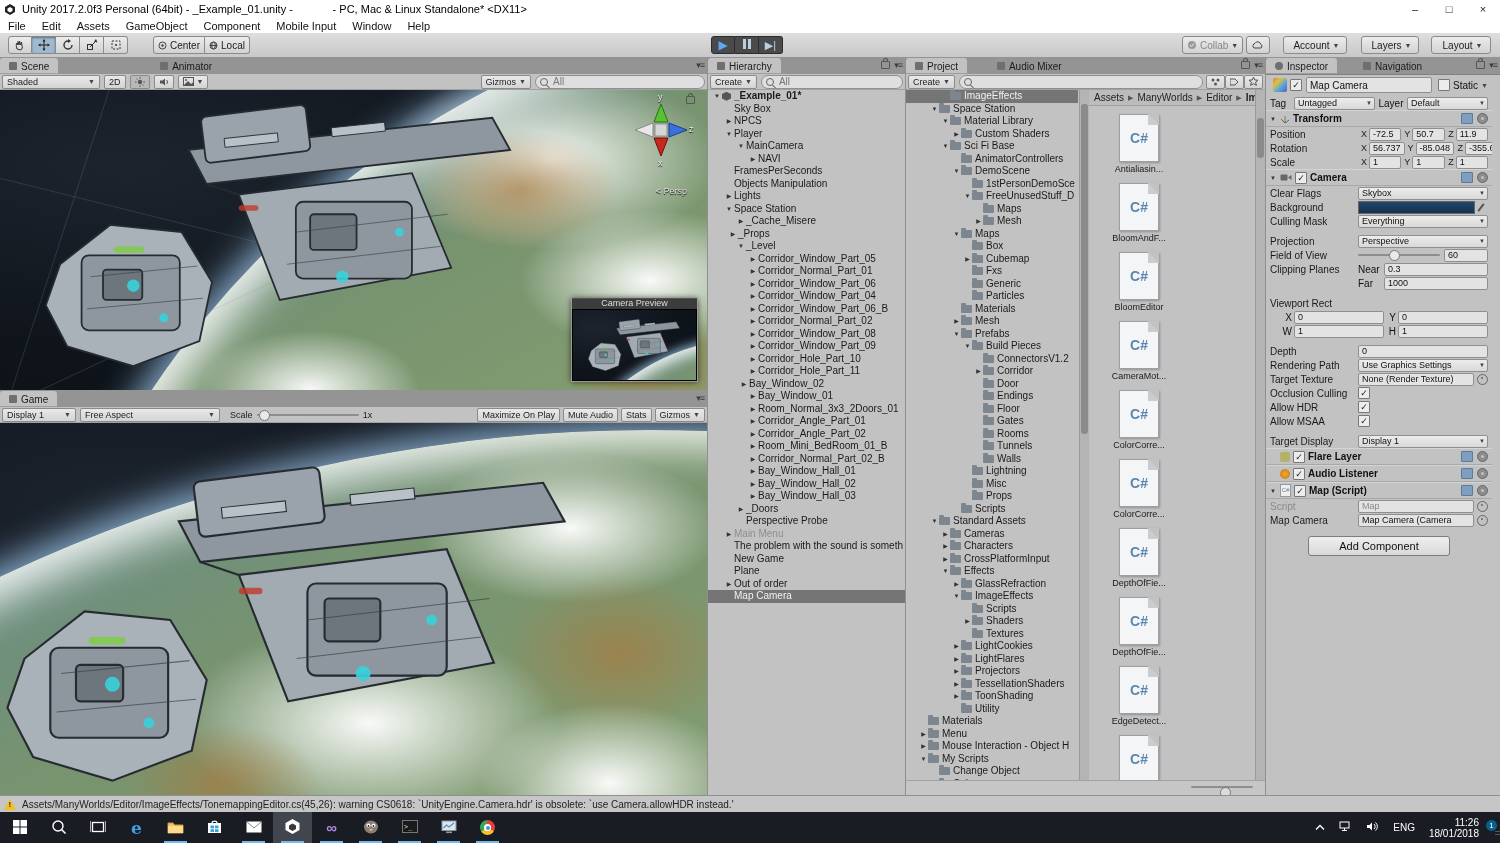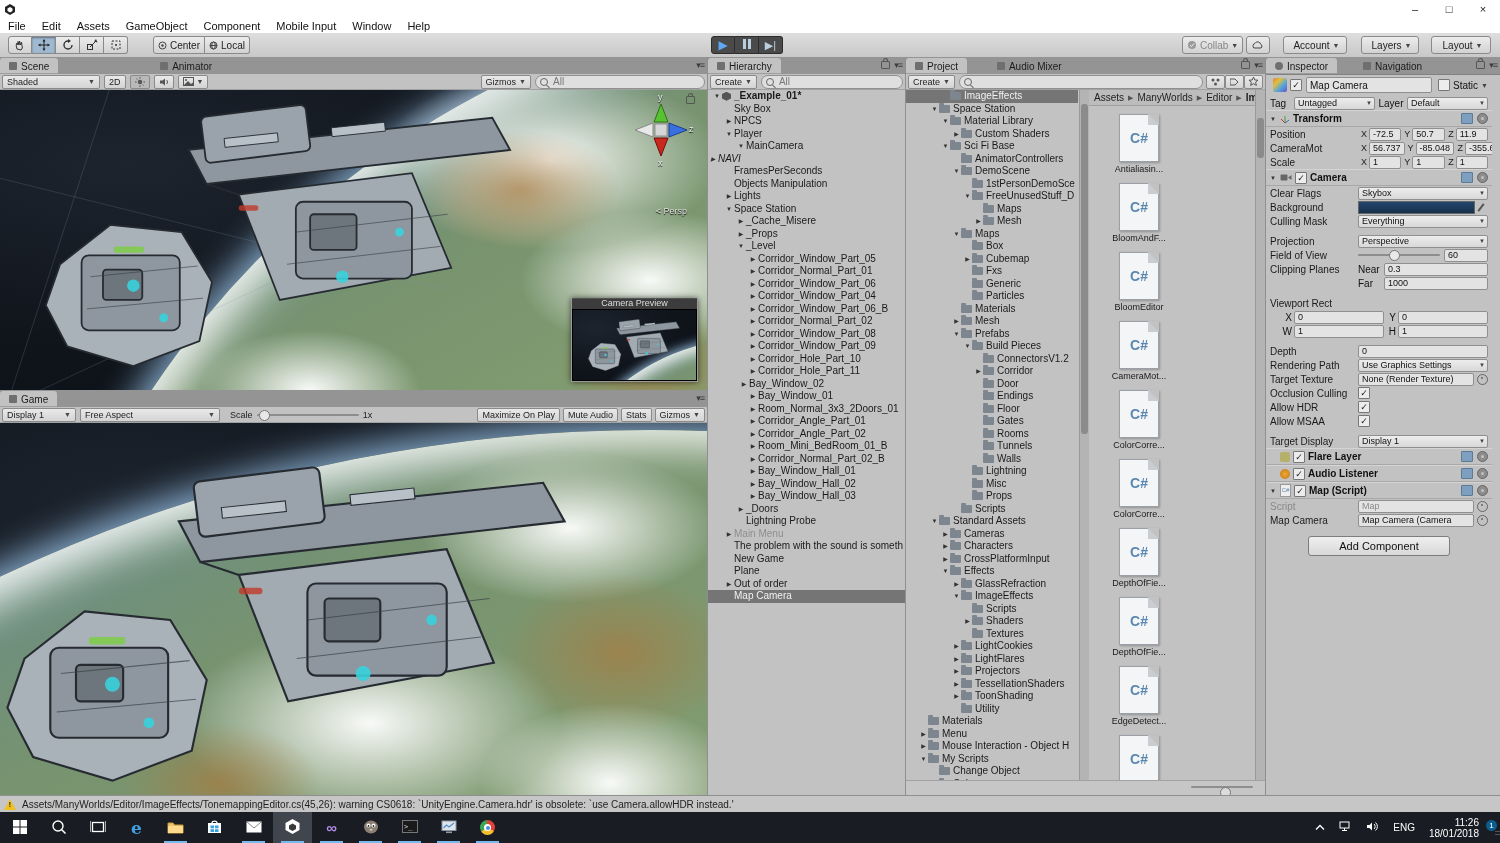--- a/index.html
+++ b/index.html
@@ -102,21 +102,21 @@
   .cloud{position:absolute;border-radius:50%;background:radial-gradient(closest-side,rgba(255,255,255,.95),rgba(255,255,255,0));}
   .landpatch{position:absolute;border-radius:50%;background:radial-gradient(closest-side,rgba(170,120,60,.65),rgba(170,120,60,0));}
   .gridline{position:absolute;background:rgba(130,150,175,.22);}
   .fpsoverlay{position:absolute;left:5px;top:0px;font-size:27px;color:#2121bd;letter-spacing:1px;}
   
   #campreview{position:absolute;right:9px;bottom:8px;width:125px;height:82px;background:#000;border:1px solid #9a9a9a;box-shadow:0 0 6px rgba(0,0,0,.6);}
   #campreview .cp-label{position:absolute;left:0;right:0;top:-1px;height:11px;background:rgba(70,70,70,.85);color:#ddd;font-size:9px;text-align:center;line-height:11px;}
   
   #scenegizmo{position:absolute;right:14px;top:8px;width:64px;height:74px;}
   #scenegizmo .axlabel{position:absolute;font-size:9px;color:#eee;text-shadow:0 1px 1px #000;}
-  #persp{position:absolute;right:20px;top:96px;font-size:9px;color:#ddd;text-shadow:0 1px 1px #000;margin-top:20px;}
+  #persp{position:absolute;right:20px;top:96px;font-size:9px;color:#ddd;text-shadow:0 1px 1px #000;}
   #scenelock{position:absolute;right:8px;top:6px;}
   
   #statusbar{left:0;top:795px;width:1500px;height:17px;background:#c6c6c6;border-top:1px solid #8f8f8f;display:flex;align-items:center;}
   .warn-tri{width:0;height:0;border-left:6px solid transparent;border-right:6px solid transparent;border-bottom:11px solid #f0c020;position:relative;margin:0 6px 0 4px;}
   .warn-tri:after{content:'!';position:absolute;left:-1.5px;top:1px;font-size:8px;color:#333;font-weight:bold;}
   #statusmsg{font-size:10px;color:#222;white-space:nowrap;overflow:hidden;}
   
   #taskbar{left:0;top:812px;width:1500px;height:31px;background:#191c22;display:flex;align-items:center;}
   .tb-slot{width:39px;height:31px;display:flex;align-items:center;justify-content:center;position:relative;flex:none;}
   .tb-slot.activeapp{background:#41454d;}
@@ -132,20 +132,21 @@
   .tabicon{width:8px;height:8px;background:#6f6f6f;margin-right:4px;border-radius:1px;}
 </style>
 </head>
 <body>
 
 <div class="abs" id="titlebar">
   <svg width="12" height="12" style="margin-left:4px">
       <polygon points="6,1 11,4 11,9 6,12 1,9 1,4" fill="#222"></polygon>
       <polygon points="6,4 8.5,5.5 8.5,8 6,9.5 3.5,8 3.5,5.5" fill="#fff"></polygon>
     </svg>
+  <span class="ttext">Unity 2017.2.0f3 Personal (64bit) - _Example_01.unity -             - PC, Mac &amp; Linux Standalone* &lt;DX11&gt;</span>
   <div class="winbtns">
     <div class="winbtn">–</div>
     <div class="winbtn">□</div>
     <div class="winbtn">×</div>
   </div>
 </div>
 
 <div class="abs" id="menubar">
     <div class="menu-item">File</div>
     <div class="menu-item">Edit</div>
@@ -549,21 +550,21 @@
         <span>NPCS</span>
       </div>
       <div class="trow" style="padding-left:16px;">
         <span class="arr">▼</span>
         <span>Player</span>
       </div>
       <div class="trow" style="padding-left:28px;">
         <span class="arr">▼</span>
         <span>MainCamera</span>
       </div>
-      <div class="trow" style="font-style:italic;">
+      <div class="trow" style="padding-left:40px;">
         <span class="arr">▶</span>
         <span>NAVI</span>
       </div>
       <div class="trow" style="padding-left:16px;">
         <span class="arr"></span>
         <span>FramesPerSeconds</span>
       </div>
       <div class="trow" style="padding-left:16px;">
         <span class="arr"></span>
         <span>Objects Manipulation</span>
@@ -573,21 +574,21 @@
         <span>Lights</span>
       </div>
       <div class="trow" style="padding-left:16px;">
         <span class="arr">▼</span>
         <span>Space Station</span>
       </div>
       <div class="trow" style="padding-left:28px;">
         <span class="arr">▶</span>
         <span>_Cache_Misere</span>
       </div>
-      <div class="trow" style="padding-left:28px;">
+      <div class="trow" style="padding-left:20px;">
         <span class="arr">▶</span>
         <span>_Props</span>
       </div>
       <div class="trow" style="padding-left:28px;">
         <span class="arr">▼</span>
         <span>_Level</span>
       </div>
       <div class="trow" style="padding-left:40px;">
         <span class="arr">▶</span>
         <span>Corridor_Window_Part_05</span>
@@ -667,21 +668,21 @@
       <div class="trow" style="padding-left:40px;">
         <span class="arr">▶</span>
         <span>Bay_Window_Hall_03</span>
       </div>
       <div class="trow" style="padding-left:28px;">
         <span class="arr">▶</span>
         <span>_Doors</span>
       </div>
       <div class="trow" style="padding-left:28px;">
         <span class="arr"></span>
-        <span>Lightning Probe</span>
+        <span>Perspective Probe</span>
       </div>
       <div class="trow dis" style="padding-left:16px;">
         <span class="arr">▶</span>
         <span>Main Menu</span>
       </div>
       <div class="trow" style="padding-left:16px;">
         <span class="arr"></span>
         <span>The problem with the sound is someth</span>
       </div>
       <div class="trow" style="padding-left:16px;">
@@ -1170,21 +1171,21 @@
           <span class="axisfield">
             <span class="axl">Y</span>
             <span class="ifield">50.7</span>
           </span>
           <span class="axisfield">
             <span class="axl">Z</span>
             <span class="ifield">11.9</span>
           </span>
    </div>
         <div class="irow">
-     <span class="ilabel">CameraMot</span>
+     <span class="ilabel">Rotation</span>
      <span class="axisfield">
             <span class="axl">X</span>
             <span class="ifield">56.737</span>
           </span>
           <span class="axisfield">
             <span class="axl">Y</span>
             <span class="ifield">-85.048</span>
           </span>
           <span class="axisfield">
             <span class="axl">Z</span>

